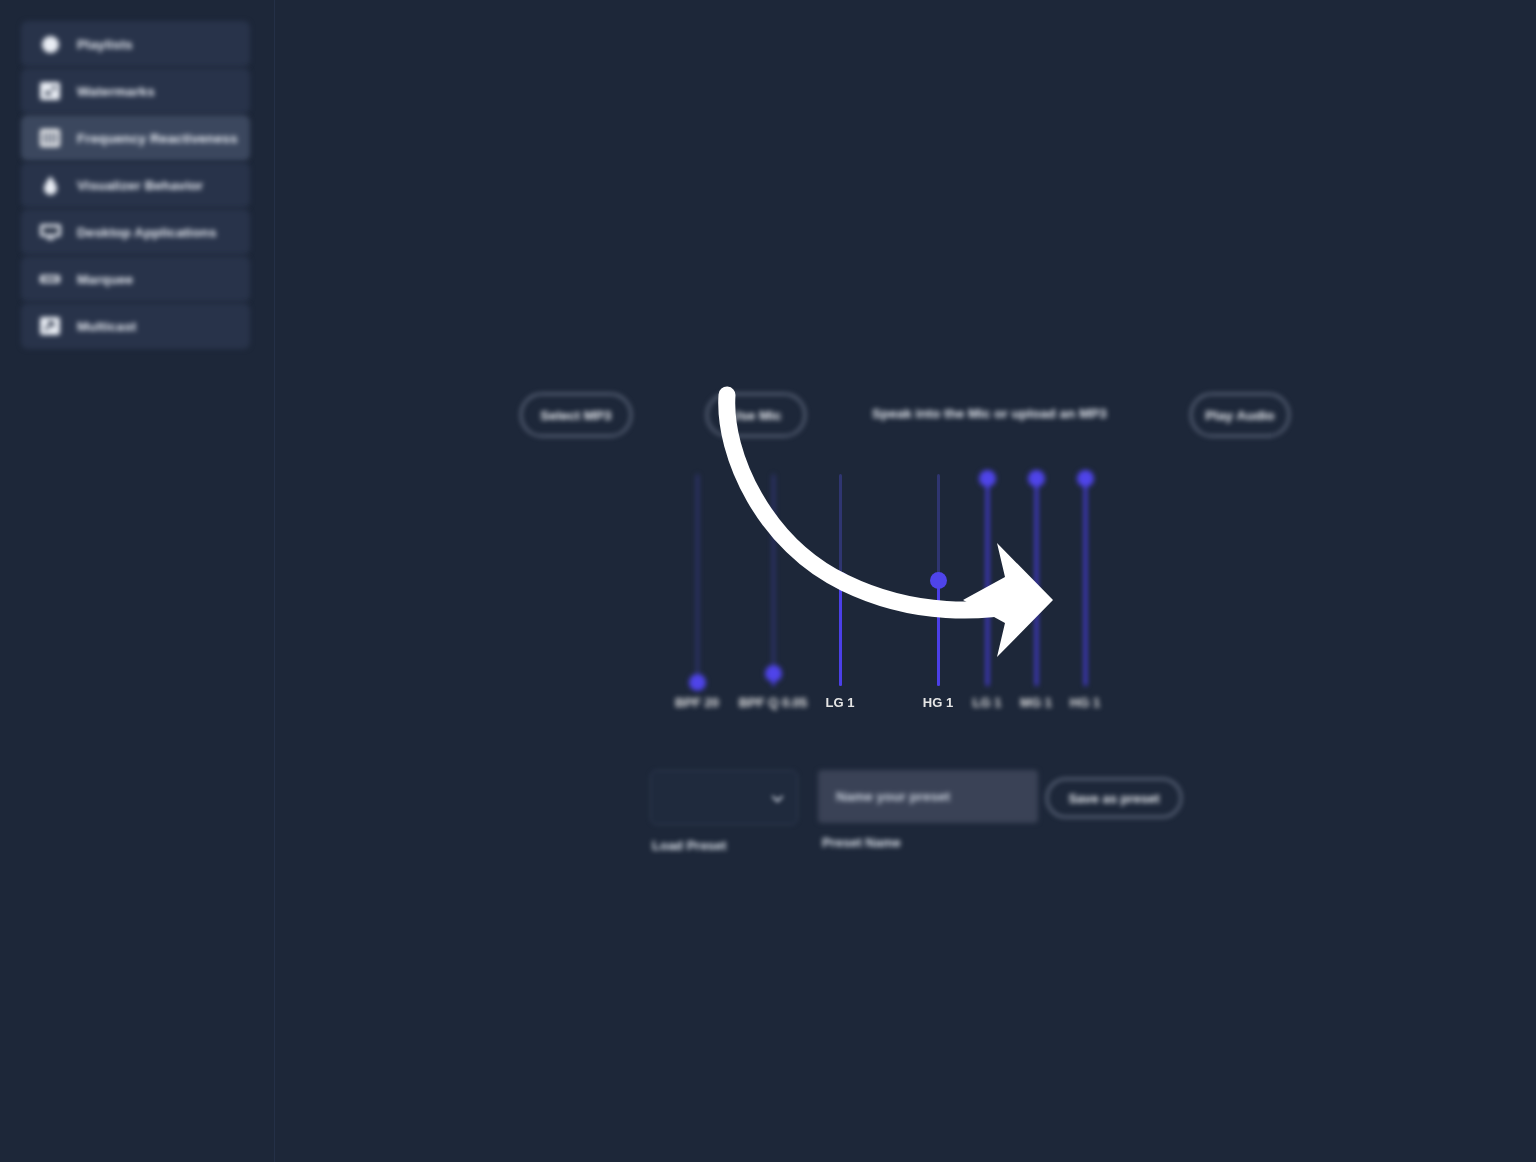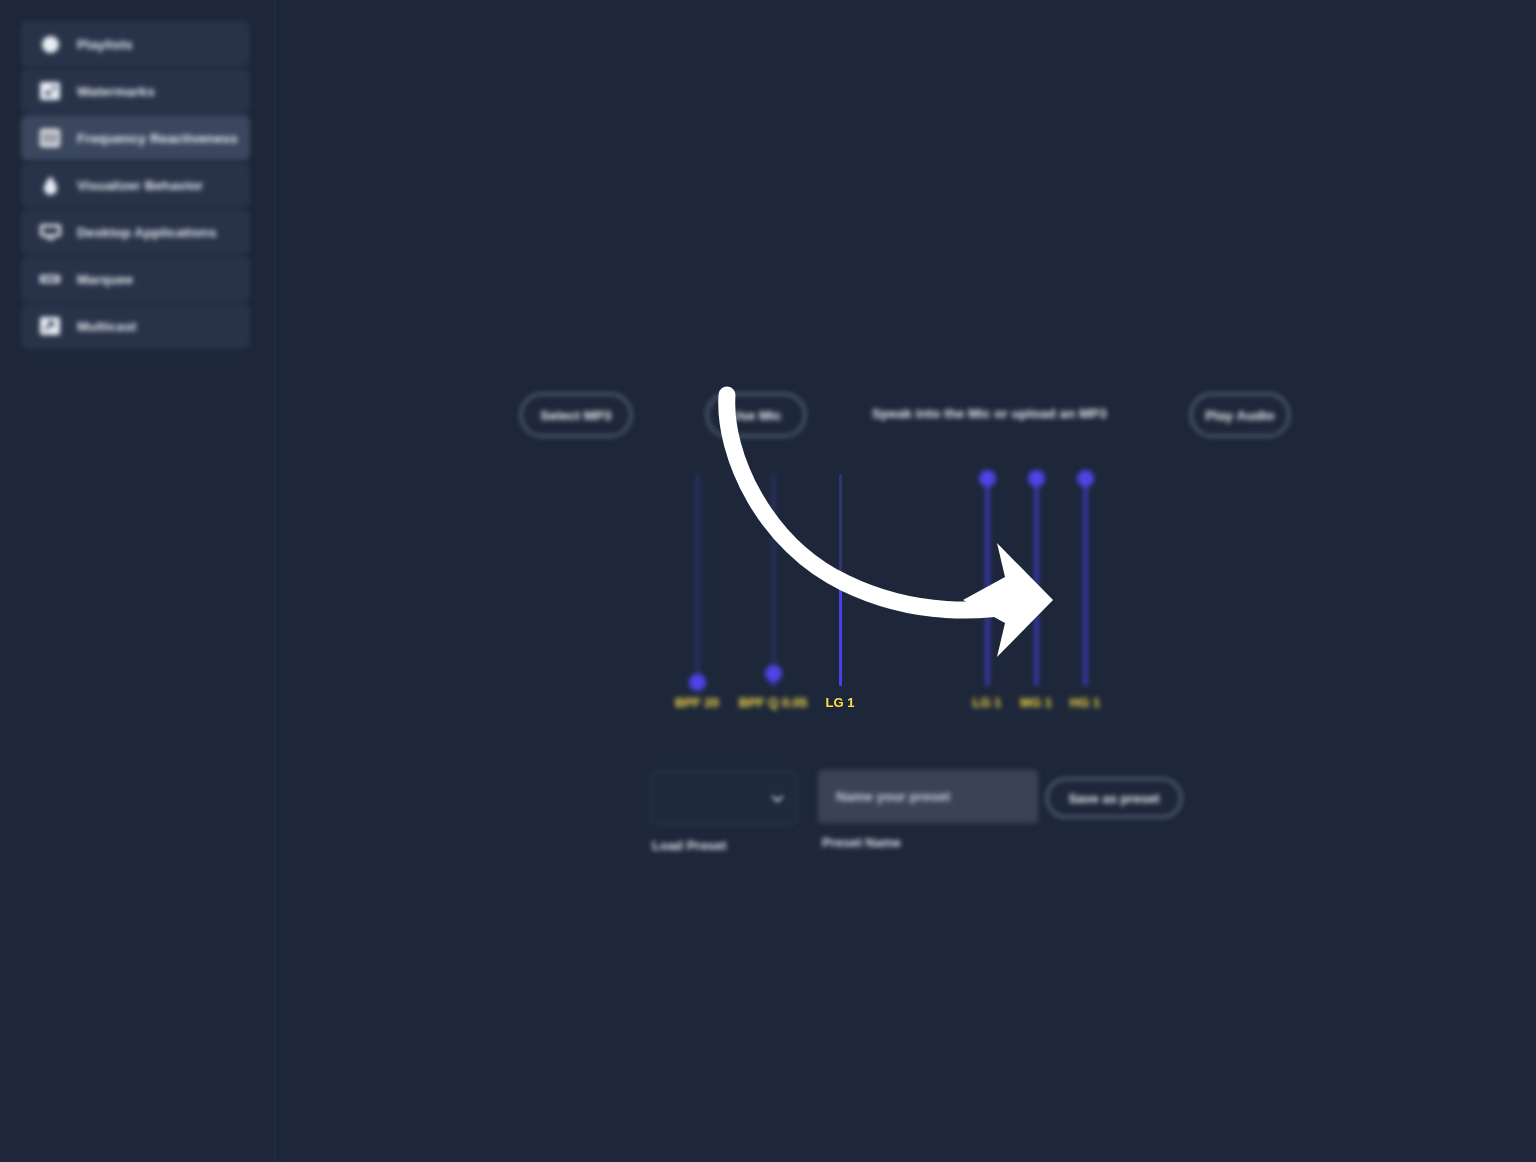--- a/index.html
+++ b/index.html
@@ -153,21 +153,21 @@
     border-radius: 50%;
     background: #4f44ea;
   }
   .s-label {
     position: absolute;
     top: 230px;
     left: 50%;
     transform: translateX(-50%);
     font-size: 13px;
     font-weight: 700;
-    color: #fde047;
+    color: #e5e5e5;
     white-space: nowrap;
   }
 
   
   #presetrow {
     position: absolute;
     left: 375px;
     top: 770px;
     width: 560px;
     height: 100px;
@@ -352,20 +352,26 @@
         <div class="s-fill" style="top: 208.28px; height: 12.72px;"></div>
         <div class="s-thumb" style="top: 200.28px;"></div>
         <div class="s-label">BPF Q 0.05</div>
       </div>
       <div class="slider" style="left: 143px;">
         <div class="s-track"></div>
         <div class="s-fill" style="top: 115px; height: 106px;"></div>
         <div class="s-thumb" style="top: 107px;"></div>
         <div class="s-label">LG 1</div>
       </div>
+      <div class="slider" style="left: 241px;">
+        <div class="s-track"></div>
+        <div class="s-fill" style="top: 115px; height: 106px;"></div>
+        <div class="s-thumb" style="top: 107px;"></div>
+        <div class="s-label">HG 1</div>
+      </div>
       <div class="slider blur-m" style="left: 290px;">
         <div class="s-track"></div>
         <div class="s-fill" style="top: 13.24px; height: 207.76px;"></div>
         <div class="s-thumb" style="top: 5.24px;"></div>
         <div class="s-label">LG 1</div>
       </div>
       <div class="slider blur-m" style="left: 339px;">
         <div class="s-track"></div>
         <div class="s-fill" style="top: 13.24px; height: 207.76px;"></div>
         <div class="s-thumb" style="top: 5.24px;"></div>

